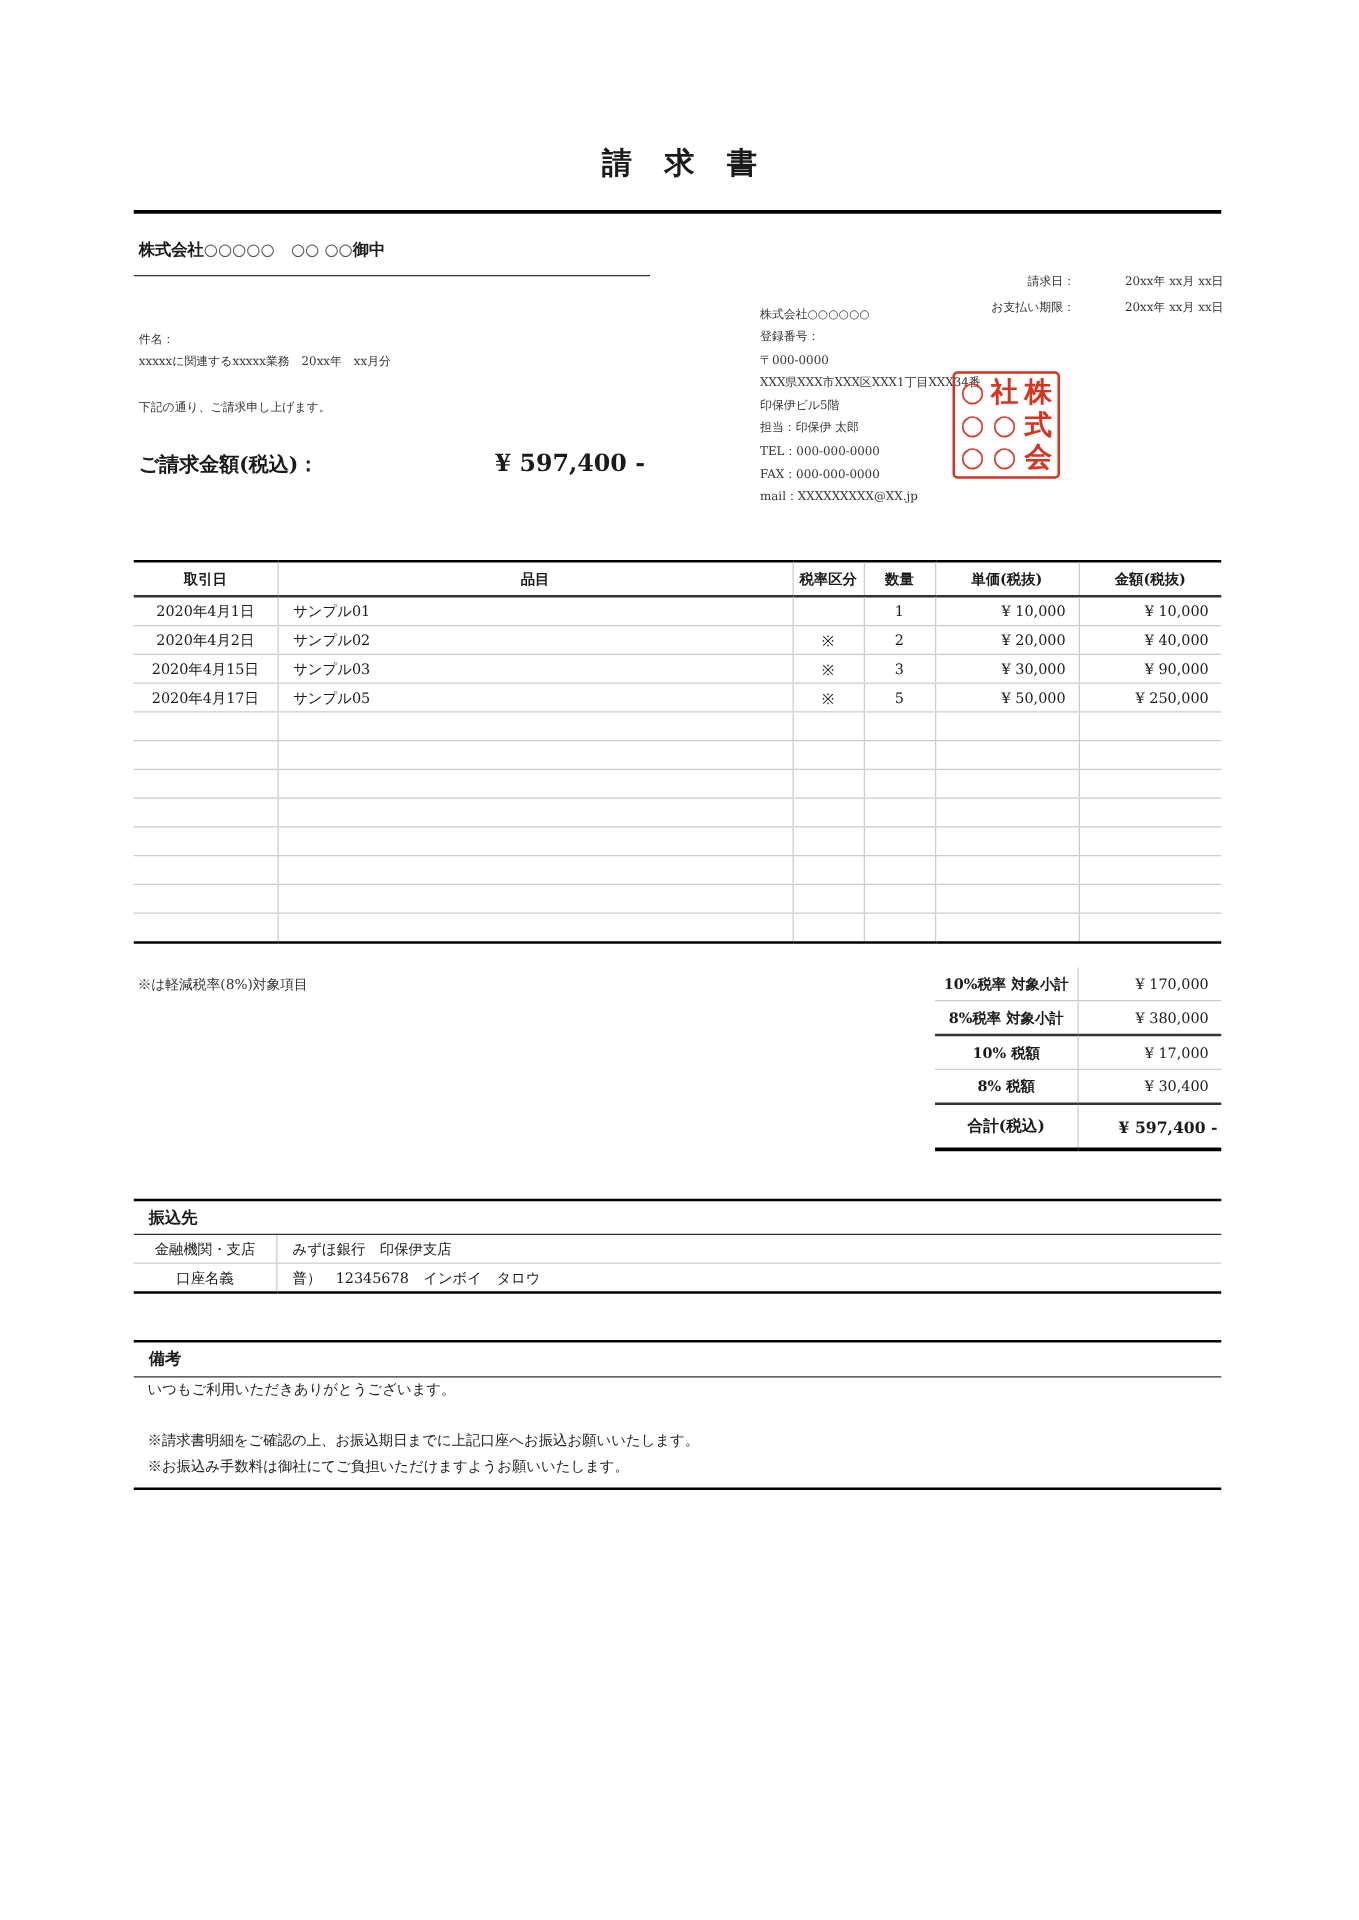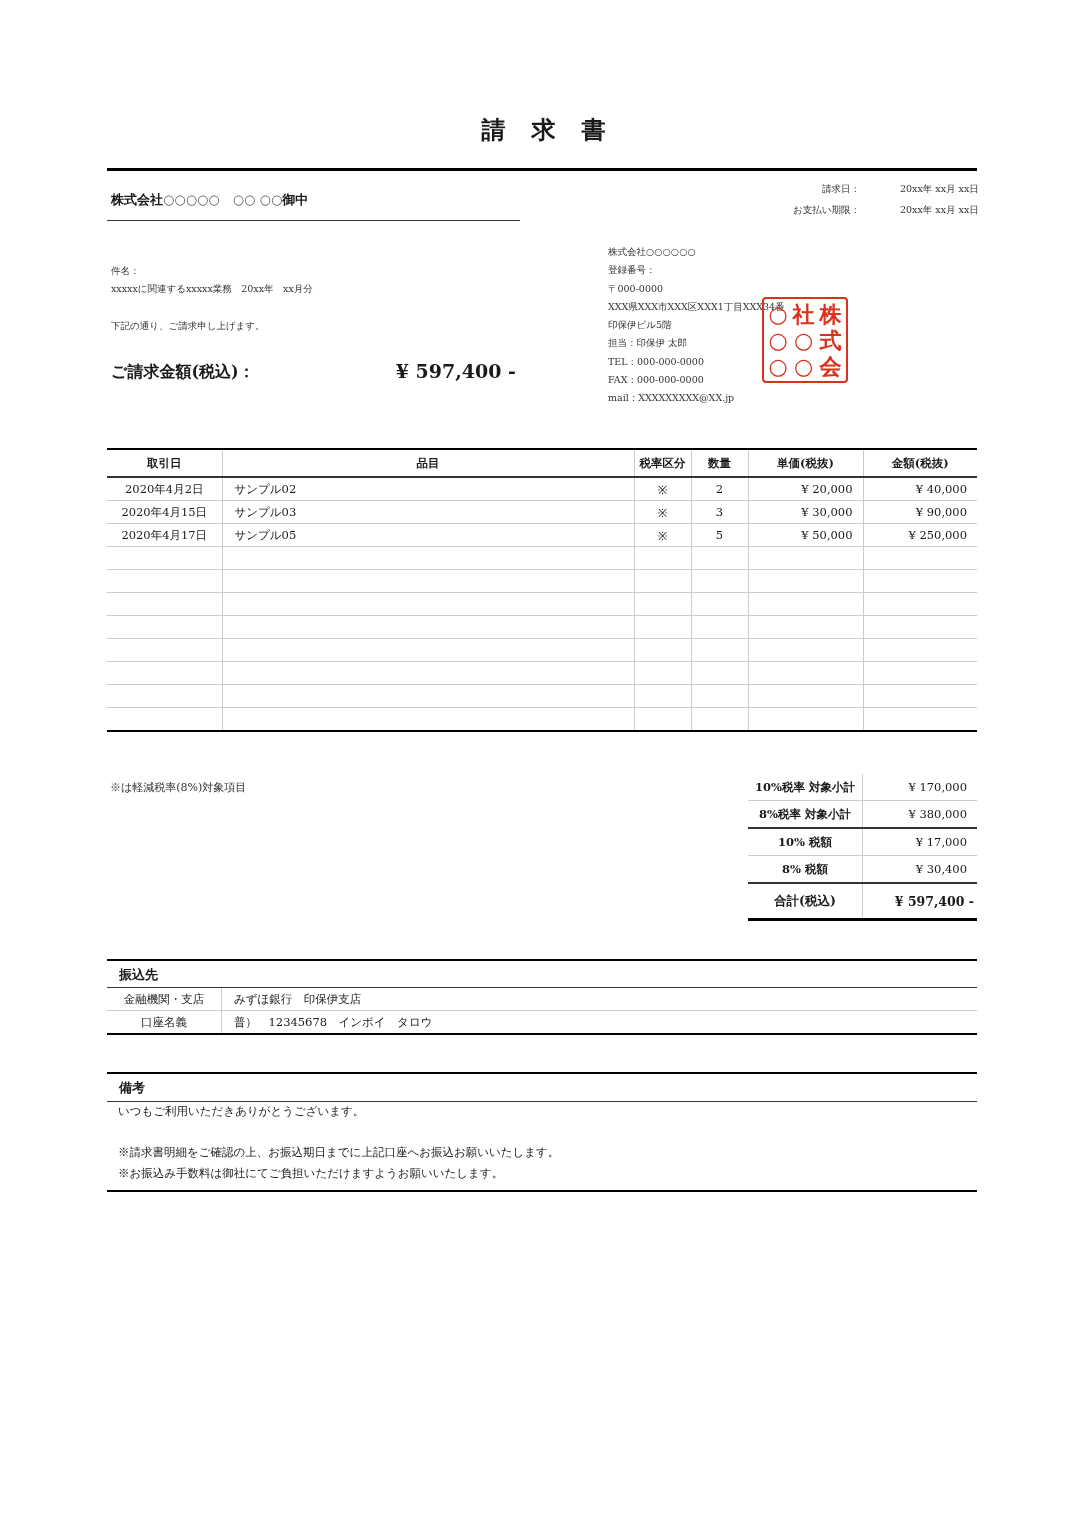--- a/index.html
+++ b/index.html
@@ -13,21 +13,21 @@
     left: 0; width: 1087px; top: 114px; text-align: center;
     font-size: 24px; font-weight: bold; letter-spacing: 26px; padding-left: 26px; box-sizing: border-box;
   }
   .rule-thick { background: #000; height: 3px; }
   .rule-thin { background: #333; height: 1px; }
   .client {
     left: 111px; top: 191px; font-size: 13px; font-weight: bold;
   }
   .client .circles { font-weight: normal; color: #555; }
   .meta { font-size: 9.5px; color: #333; }
-  .meta .row { position: absolute; white-space: nowrap; }
+  .meta .row { position: absolute; white-space: nowrap; margin-top: 36px; }
   .small { font-size: 9.5px; color: #333; white-space: nowrap; }
   .amount-label { left: 111px; top: 362px; font-size: 16px; font-weight: bold; }
   .amount-value { left: 380px; width: 136px; text-align: right; top: 360px; font-size: 19px; font-weight: bold; }
   .issuer { left: 608px; top: 243px; font-size: 9.5px; color: #333; }
   .issuer div { height: 18.3px; line-height: 18.3px; white-space: nowrap; }
   .seal {
     left: 762px; top: 297px; width: 86px; height: 86px;
     border: 2px solid #d9321f; border-radius: 4px; box-sizing: border-box;
     color: #d9321f; display: flex; flex-direction: row-reverse;
     justify-content: space-around; padding: 2px;
@@ -146,20 +146,28 @@
       <th>取引日</th>
       <th>品目</th>
       <th>税率区分</th>
       <th>数量</th>
       <th>単価(税抜)</th>
       <th>金額(税抜)</th>
     </tr>
   </thead>
   <tbody>
     <tr>
+      <td class="c">2020年4月1日</td>
+      <td class="l">サンプル01</td>
+      <td class="c"></td>
+      <td class="c">1</td>
+      <td class="r">¥ 10,000</td>
+      <td class="r">¥ 10,000</td>
+    </tr>
+    <tr>
       <td class="c">2020年4月2日</td>
       <td class="l">サンプル02</td>
       <td class="c">※</td>
       <td class="c">2</td>
       <td class="r">¥ 20,000</td>
       <td class="r">¥ 40,000</td>
     </tr>
     <tr>
       <td class="c">2020年4月15日</td>
       <td class="l">サンプル03</td>

